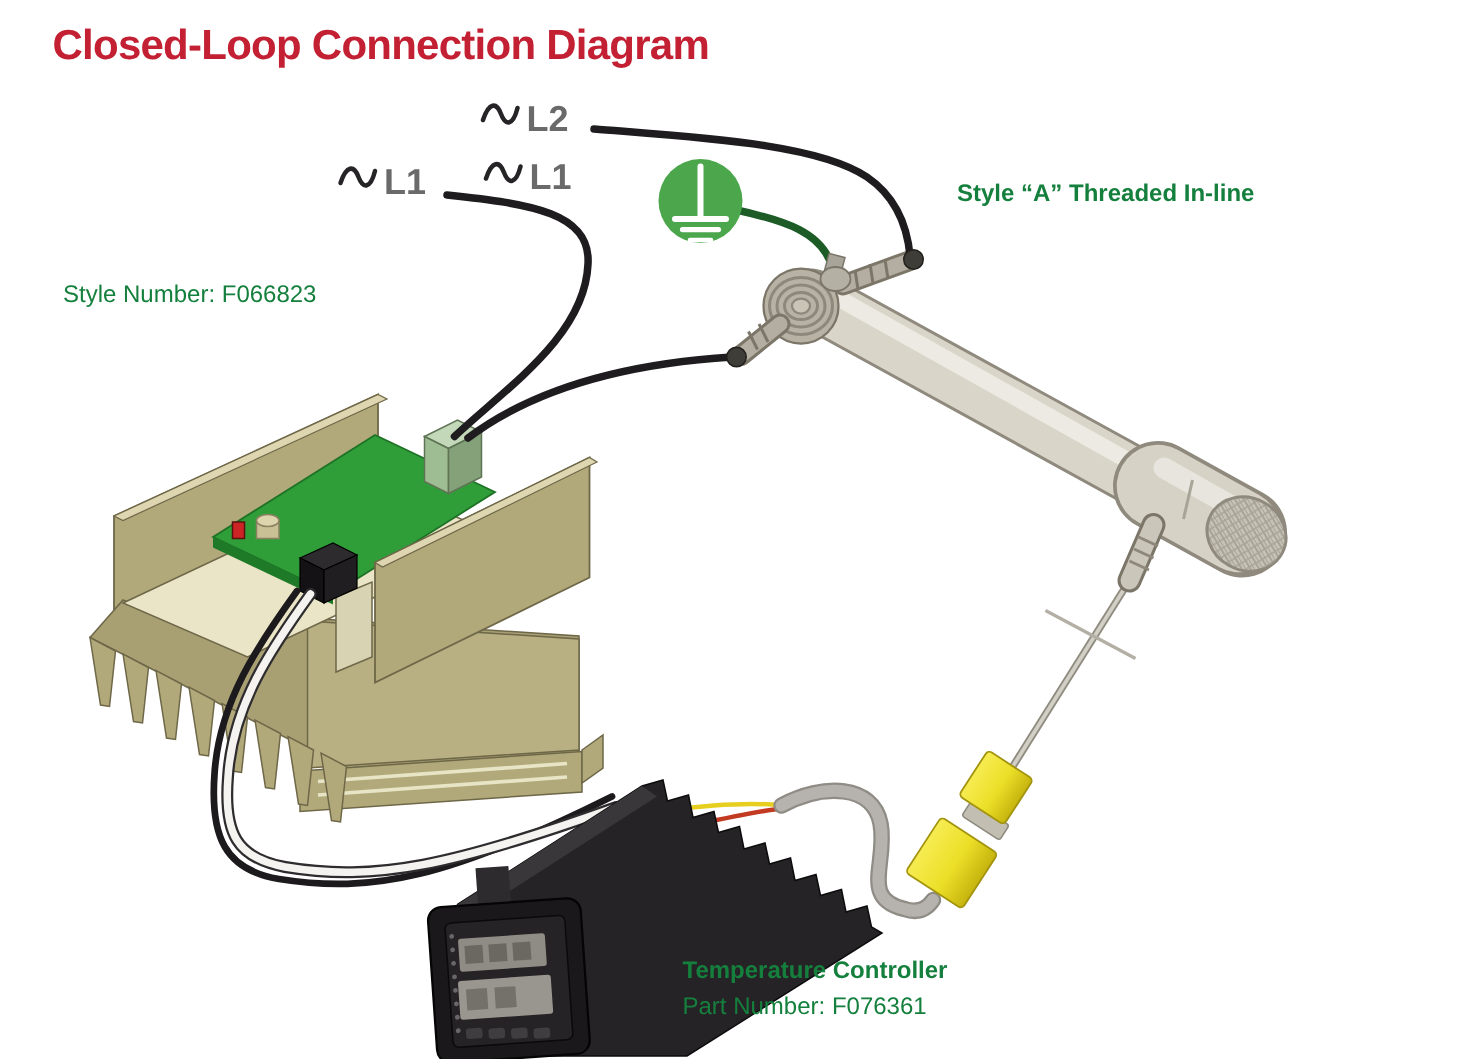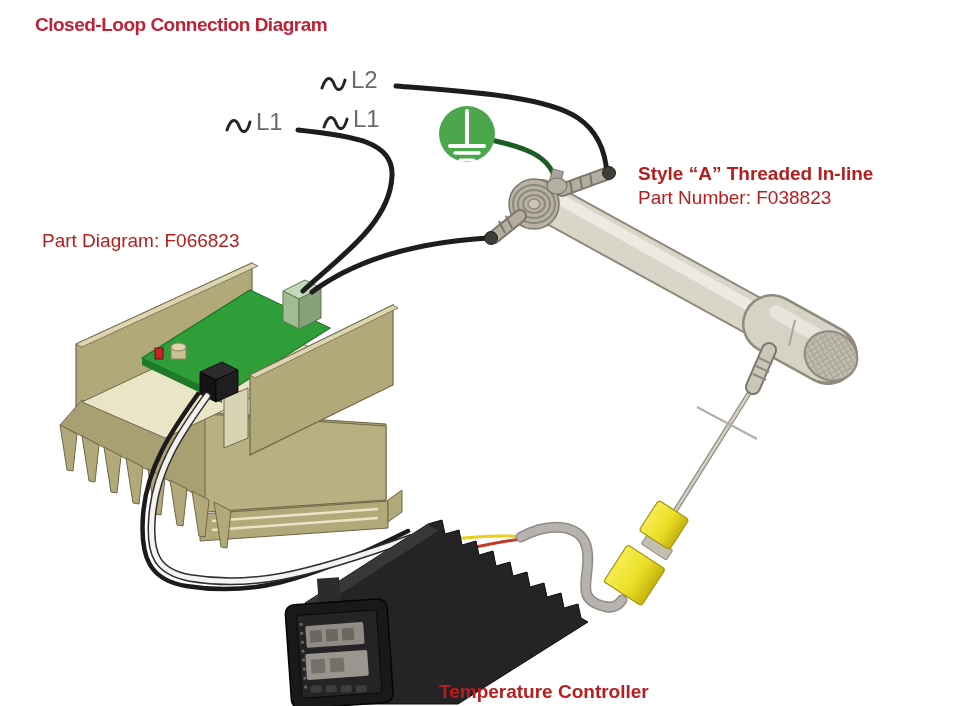--- a/index.html
+++ b/index.html
@@ -2,27 +2,27 @@
 <html><head>
 <meta charset="utf-8">
 <style>
   html,body{margin:0;padding:0;}
   body{
     width:980px;height:706px;position:relative;background:#ffffff;
     font-family:"Liberation Sans","DejaVu Sans",sans-serif;overflow:hidden;
   }
   .page-title{
     position:absolute;left:35px;top:14px;
-    font-size:19px;font-weight:bold;color:#c32133;letter-spacing:-0.5px;
+    font-size:28px;font-weight:bold;color:#c32133;letter-spacing:-0.5px;
   }
-  .comp-label{position:absolute;line-height:24px;font-size:19px;color:#b91c1c;margin-top:44px;}
+  .comp-label{position:absolute;line-height:24px;font-size:16px;color:#15803d;}
   .comp-label .name{font-weight:bold;}
   .line-label{
-    position:absolute;display:flex;align-items:flex-end;gap:4px;
-    font-size:24px;font-weight:normal;color:#6a6a6a;
+    position:absolute;display:flex;align-items:flex-start;gap:4px;
+    font-size:24px;font-weight:bold;color:#6a6a6a;
   }
   .line-label svg{display:block;}
   #diagram{position:absolute;left:0;top:0;}
 </style>
 </head>
 <body>
 
 <svg id="diagram" width="980" height="706" viewBox="0 0 980 706">
   <defs>
     <pattern id="mesh" width="5" height="5" patternUnits="userSpaceOnUse" patternTransform="rotate(30)">
@@ -225,26 +225,26 @@
   <span>L1</span>
 </div>
 <div class="line-label" style="left:320px;top:66px;">
   <svg width="27" height="20" viewBox="0 0 27 20">
     <path d="M2,14 C6,2 11,2 14,10 C17,18 22,18 25,6" fill="none" stroke="#262426" stroke-width="3" stroke-linecap="round"></path>
   </svg>
   <span>L2</span>
 </div>
 
 <div class="comp-label" style="left:42px;top:185px;">
-  <div>Part Diagram: F066823</div>
+  <div>Style Number: F066823</div>
 </div>
 
 <div class="comp-label" style="left:638px;top:118px;">
   <div class="name">Style “A” Threaded In-line</div>
-  <div>Part Number: F038823</div>
 </div>
 
 <div class="comp-label" style="left:724px;top:453px;">
 </div>
 
-<div class="comp-label" style="left:439px;top:636px;">
+<div class="comp-label" style="left:455px;top:636px;">
   <div class="name">Temperature Controller</div>
+  <div>Part Number: F076361</div>
 </div>
 
 </body></html>

